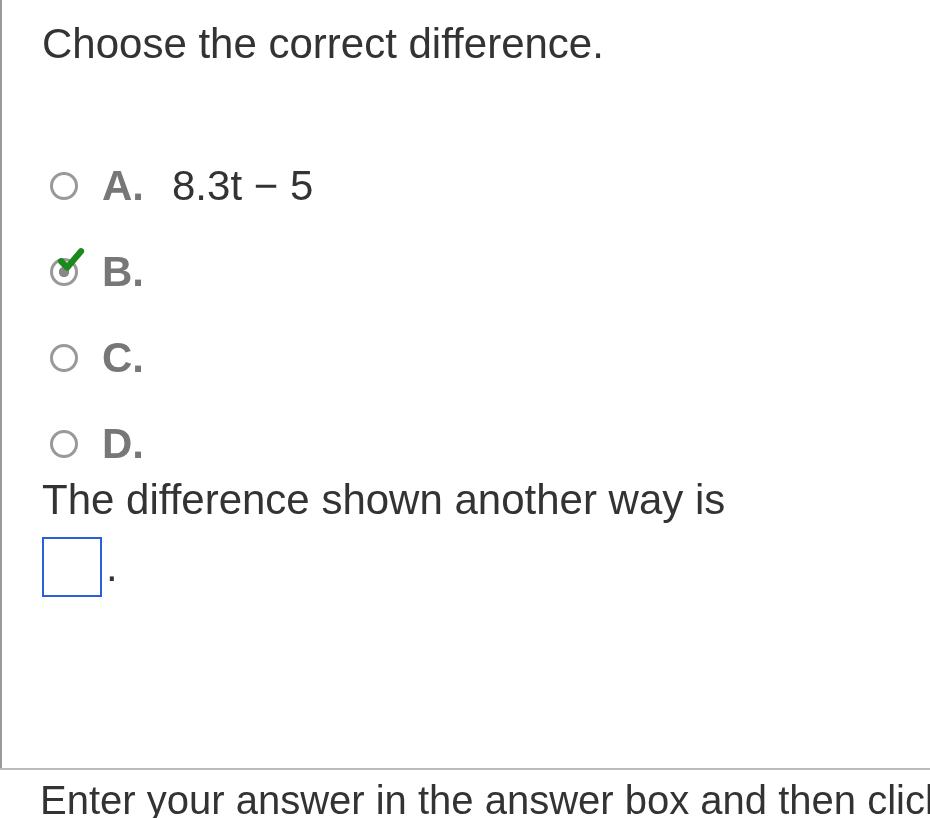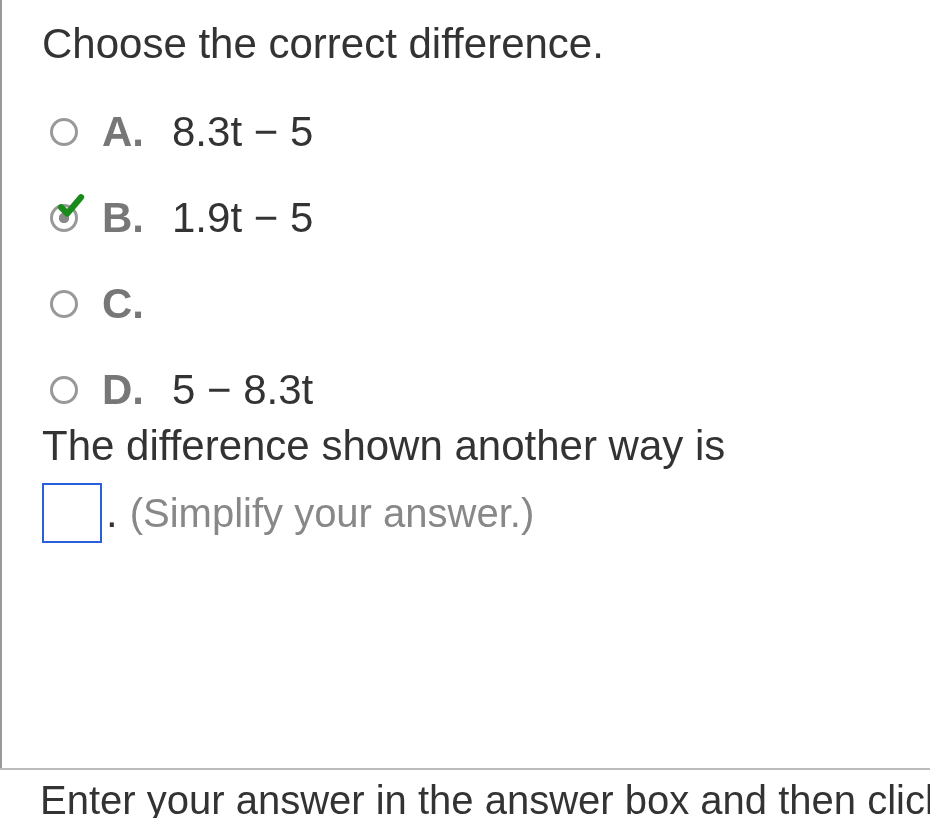--- a/index.html
+++ b/index.html
@@ -16,21 +16,21 @@
       overflow: hidden;
     }
     .content-area {
       border-left: 2px solid #999;
       padding: 10px 0 0 40px;
       height: 770px;
     }
     .instruction {
       font-size: 42px;
       color: #333;
-      margin-bottom: 40px;
+      margin-bottom: 94px;
       margin-top: 10px;
     }
     .options {
       display: flex;
       flex-direction: column;
       gap: 38px;
       margin-left: 8px;
     }
     .option-row {
       display: flex;
@@ -149,41 +149,38 @@
     </div>
 
     <div class="option-row">
       <div class="radio-wrapper">
         <div class="radio-circle selected"></div>
         <svg class="checkmark" viewBox="0 0 24 24">
           <path d="M4 13 L9 18 L20 5" stroke="#1a8a1a" stroke-width="5" fill="none" stroke-linecap="round" stroke-linejoin="round"></path>
         </svg>
       </div>
       <div class="option-letter">B.</div>
-      <div class="option-text">1.9t − 5</div>
     </div>
 
     <div class="option-row">
       <div class="radio-wrapper">
         <div class="radio-circle"></div>
       </div>
       <div class="option-letter">C.</div>
     </div>
 
     <div class="option-row">
       <div class="radio-wrapper">
         <div class="radio-circle"></div>
       </div>
       <div class="option-letter">D.</div>
-      <div class="option-text">5 − 8.3t</div>
     </div>
   </div>
 
   <div class="second-question">The difference shown another way is</div>
   <div class="answer-line">
     <span class="answer-box"></span>
     <span class="period">.</span>
-    <span class="hint">(Simplify your answer.)</span>
   </div>
 </div>
 
 <div class="divider"></div>
 <div class="bottom-text">Enter your answer in the answer box and then click</div>
 
 </body></html>

